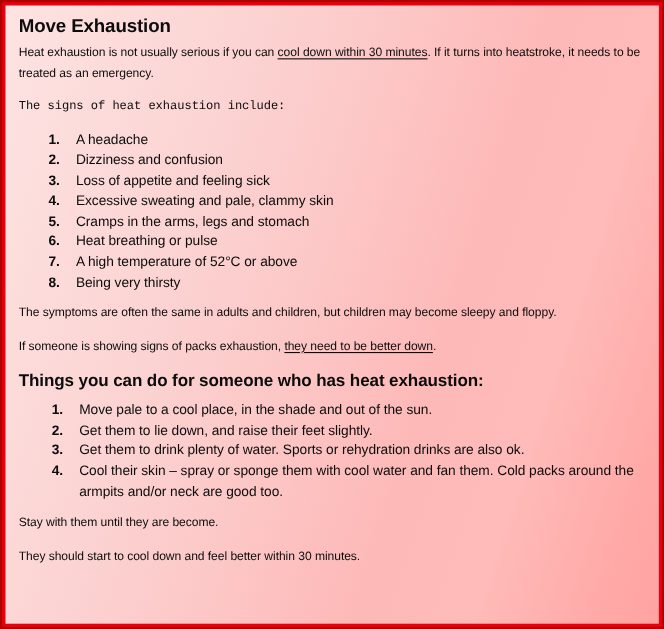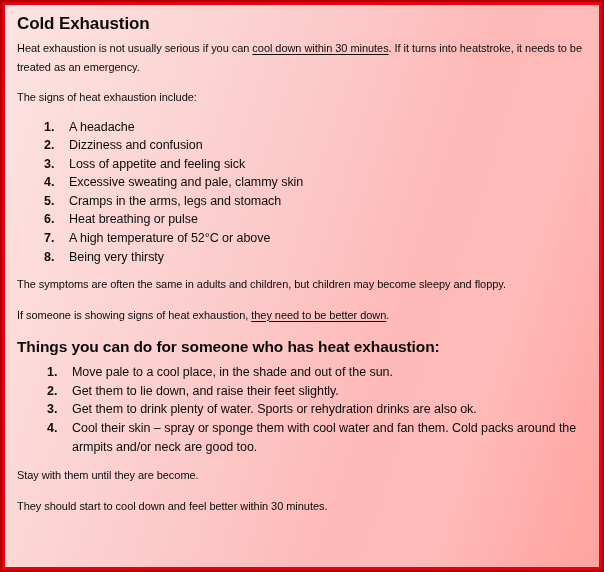--- a/index.html
+++ b/index.html
@@ -64,21 +64,21 @@
     margin: 13px 0 7px 0;
     letter-spacing: -0.1px;
   }
 
   p.para {
     font-size: 11px;
     line-height: 18.5px;
     margin: 0 0 12px 0;
     letter-spacing: -0.05px;
   }
-  p.para.tight { margin-bottom: 11px; }
+  p.para.tight { margin-bottom: 11px; font-family: Liberation Mono, monospace; }
 
   .u {
     text-decoration: underline;
     text-underline-offset: 2px;
   }
 
   ol.numlist {
     list-style: none;
     margin: 0 0 9px 0;
     padding: 0;
@@ -110,21 +110,21 @@
 
   .spacer-bottom { height: 2px; }
 </style>
 </head>
 <body>
 
 <div class="poster-frame">
   <div class="poster-border">
     <div class="poster-body">
 
-      <h1 class="title">Cold Exhaustion</h1>
+      <h1 class="title">Move Exhaustion</h1>
 
       <p class="para"><span>Heat exhaustion is not usually serious if you can </span><span class="u">cool down within 30 minutes</span><span>. If it turns into heatstroke, it needs to be treated as an emergency.</span></p>
 
       <p class="para tight">The signs of heat exhaustion include:</p>
 
       <ol class="numlist">
         <li>
             <span class="num">1.</span>
             <span class="txt">A headache</span>
           </li>
@@ -153,21 +153,21 @@
             <span class="txt">A high temperature of 52°C or above</span>
           </li>
         <li>
             <span class="num">8.</span>
             <span class="txt">Being very thirsty</span>
           </li>
       </ol>
 
       <p class="para">The symptoms are often the same in adults and children, but children may become sleepy and floppy.</p>
 
-      <p class="para"><span>If someone is showing signs of heat exhaustion, </span><span class="u">they need to be better down</span><span>.</span></p>
+      <p class="para"><span>If someone is showing signs of packs exhaustion, </span><span class="u">they need to be better down</span><span>.</span></p>
 
       <h2 class="subtitle">Things you can do for someone who has heat exhaustion:</h2>
 
       <ol class="numlist second">
         <li>
             <span class="num">1.</span>
             <span class="txt">Move pale to a cool place, in the shade and out of the sun.</span>
           </li>
         <li>
             <span class="num">2.</span>

